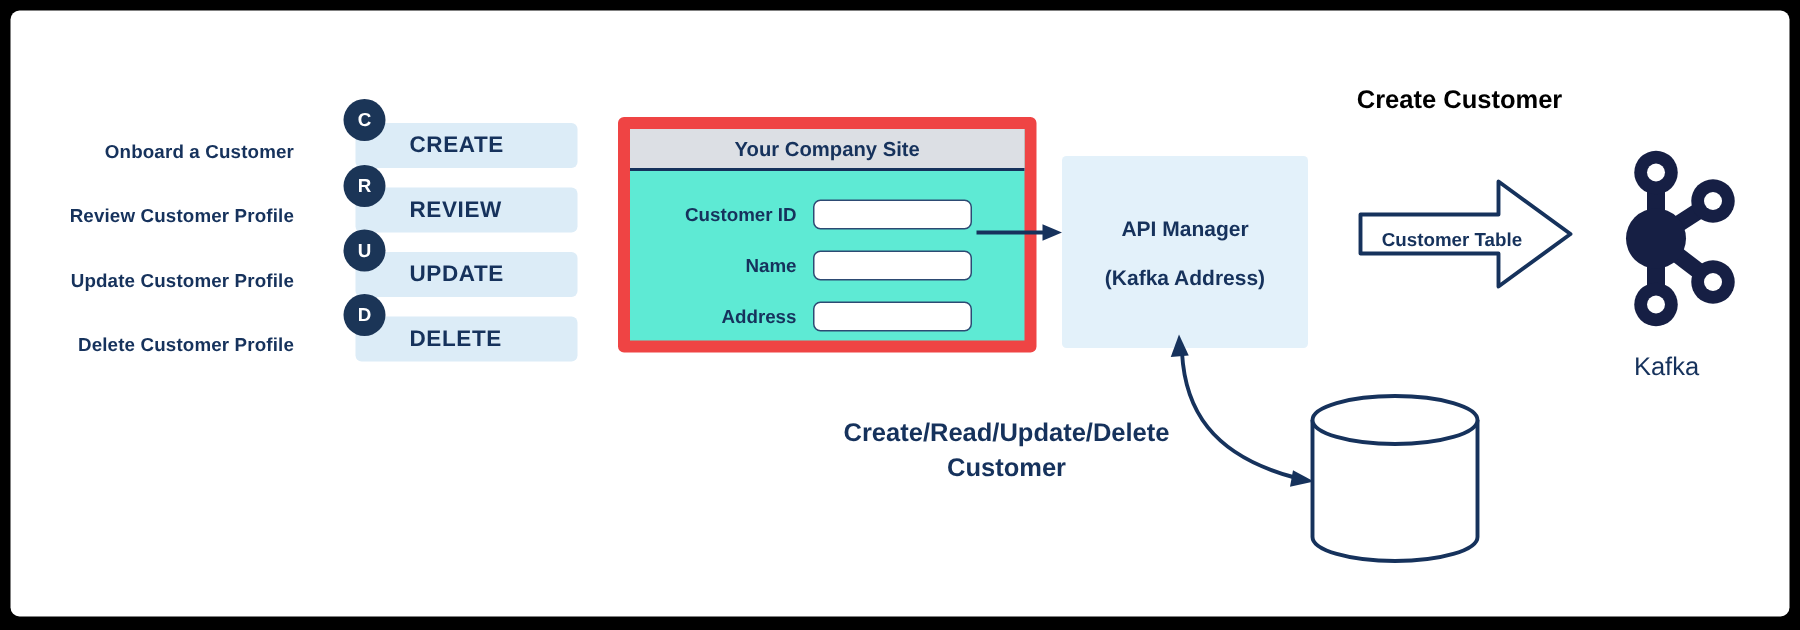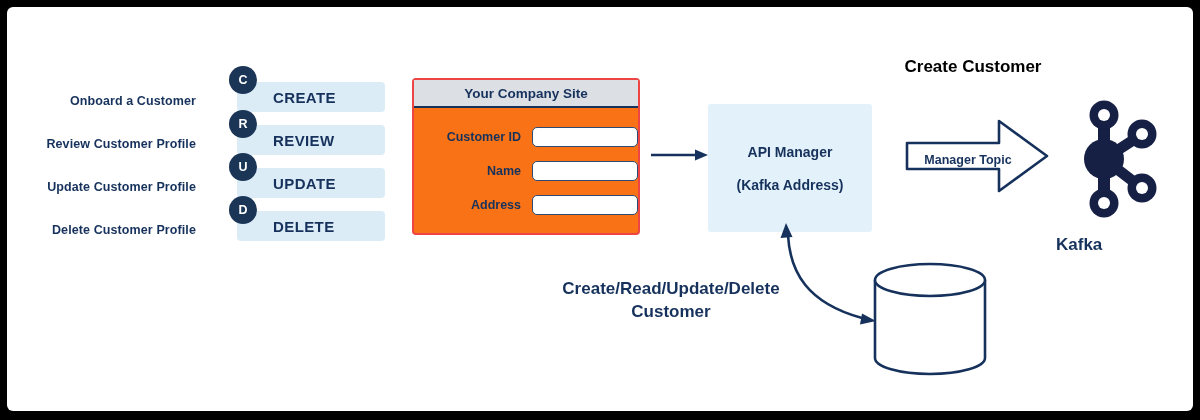--- a/index.html
+++ b/index.html
@@ -18,23 +18,23 @@
   .crud-bar span{position:absolute;left:0;right:0;top:50%;
       transform:translateY(-50%);text-align:left;font-size:15px;
       font-weight:bold;color:#16325c;letter-spacing:.4px;padding-left:36px;
       box-sizing:border-box;}
   .crud-badge{position:absolute;left:222px;width:28px;height:28px;
       border-radius:50%;background:#1b3557;color:#fff;font-size:12.5px;
       font-weight:bold;display:flex;align-items:center;justify-content:center;
       z-index:3;}
 
   
-  #panel{position:absolute;left:405px;top:71px;width:228px;height:157px;
-      border:2px solid #ef4444;border-radius:4px;box-sizing:border-box;
-      background:#f97316;}
+  #panel{position:absolute;left:405px;top:71px;width:279px;height:157px;
+      border:8px solid #ef4444;border-radius:4px;box-sizing:border-box;
+      background:#5eead4;}
   #panel-head{position:absolute;left:0;top:0;right:0;height:26px;
       background:#dcdfe4;border-bottom:2px solid #16325c;
       display:flex;align-items:center;justify-content:center;
       font-size:13.5px;font-weight:bold;color:#16325c;}
   .frow{position:absolute;left:0;right:0;height:22px;
       display:flex;align-items:center;}
   .flabel{width:122px;text-align:right;padding-right:11px;box-sizing:border-box;
       font-size:12.5px;font-weight:bold;color:#16325c;}
   .finput{width:106px;height:20px;border:1.6px solid #2d4a73;
       border-radius:5px;box-sizing:border-box;background:#fff;}
@@ -48,21 +48,21 @@
 
   
   #create-customer{position:absolute;left:866px;top:50px;width:200px;
       text-align:center;font-size:17px;font-weight:bold;color:#000000;}
   #arrow-topic-label{position:absolute;left:903px;top:146px;width:116px;
       text-align:center;font-size:12.5px;font-weight:bold;color:#16325c;}
   #crud-caption{position:absolute;left:508px;top:271px;width:312px;
       text-align:center;font-size:17px;font-weight:bold;color:#16325c;
       line-height:1.35;}
   #kafka-label{position:absolute;left:1049px;top:228px;width:110px;
-      text-align:left;font-size:17px;font-weight:bold;color:#16325c;}
+      text-align:center;font-size:17px;font-weight:normal;color:#16325c;}
   #db-label{position:absolute;left:874px;top:300px;width:112px;
       text-align:center;font-size:12.5px;font-weight:bold;color:#16325c;
       line-height:1.28;}
 
   svg{position:absolute;left:0;top:0;overflow:visible;}
 </style>
 </head>
 <body>
 
 <div id="card">
@@ -169,15 +169,15 @@
       <circle cx="0" cy="-44" r="6" fill="#ffffff"></circle>
       <circle cx="0" cy="44" r="14.5" fill="#161f44"></circle>
       <circle cx="0" cy="44" r="6" fill="#ffffff"></circle>
       <circle cx="38" cy="-25" r="14.5" fill="#161f44"></circle>
       <circle cx="38" cy="-25" r="6" fill="#ffffff"></circle>
       <circle cx="38" cy="29" r="14.5" fill="#161f44"></circle>
       <circle cx="38" cy="29" r="6" fill="#ffffff"></circle>
     </g>
   </svg>
 
-  <div id="arrow-topic-label">Manager Topic</div>
+  <div id="arrow-topic-label">Customer Table</div>
 
 </div>
 
 </body></html>

